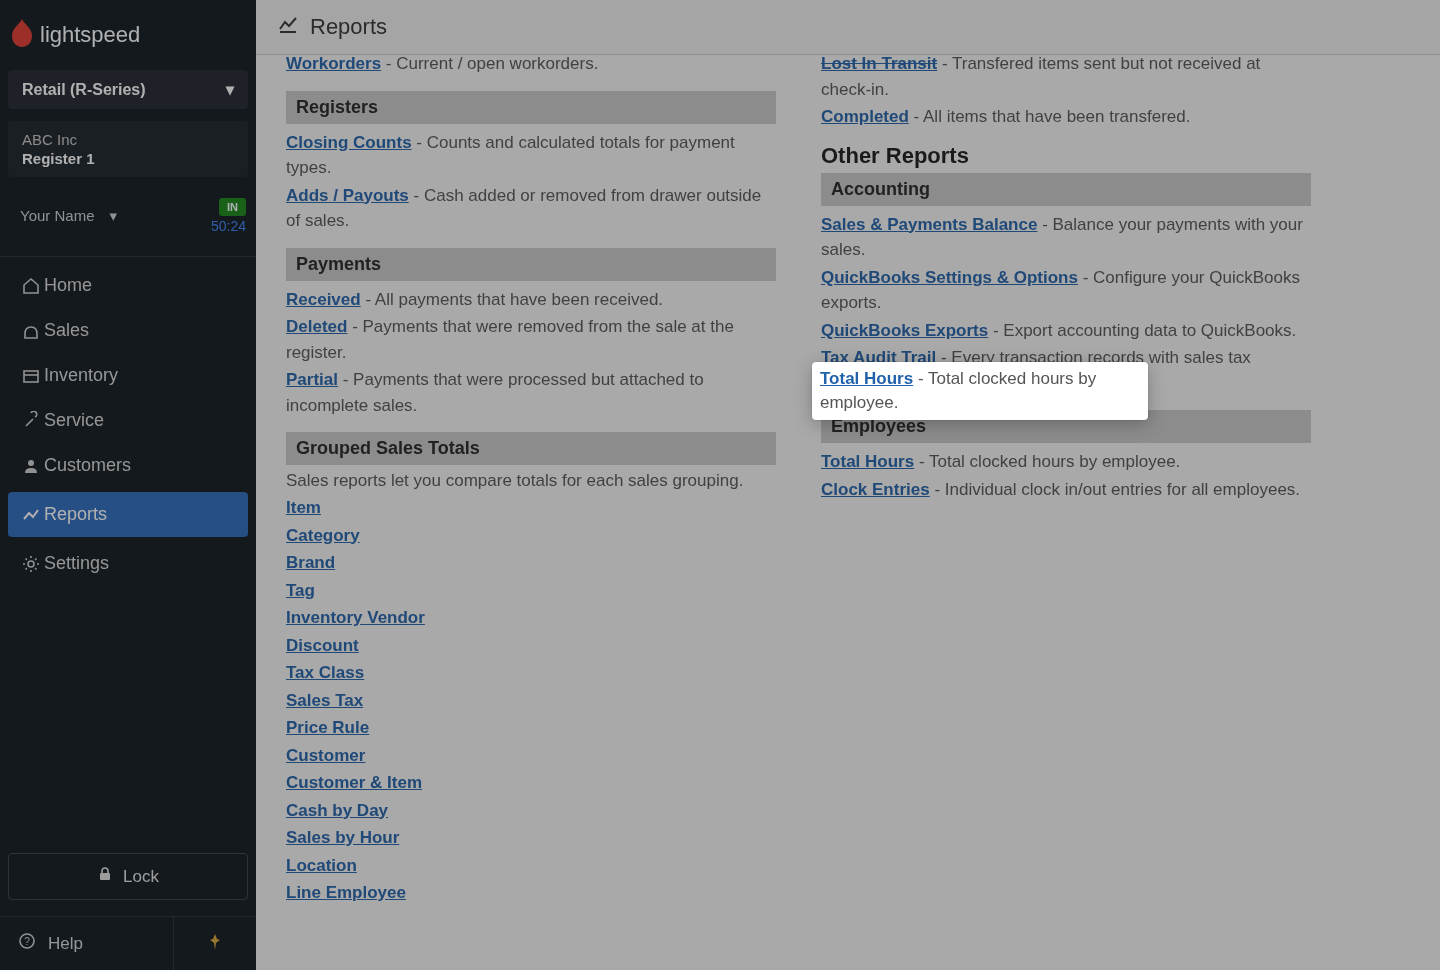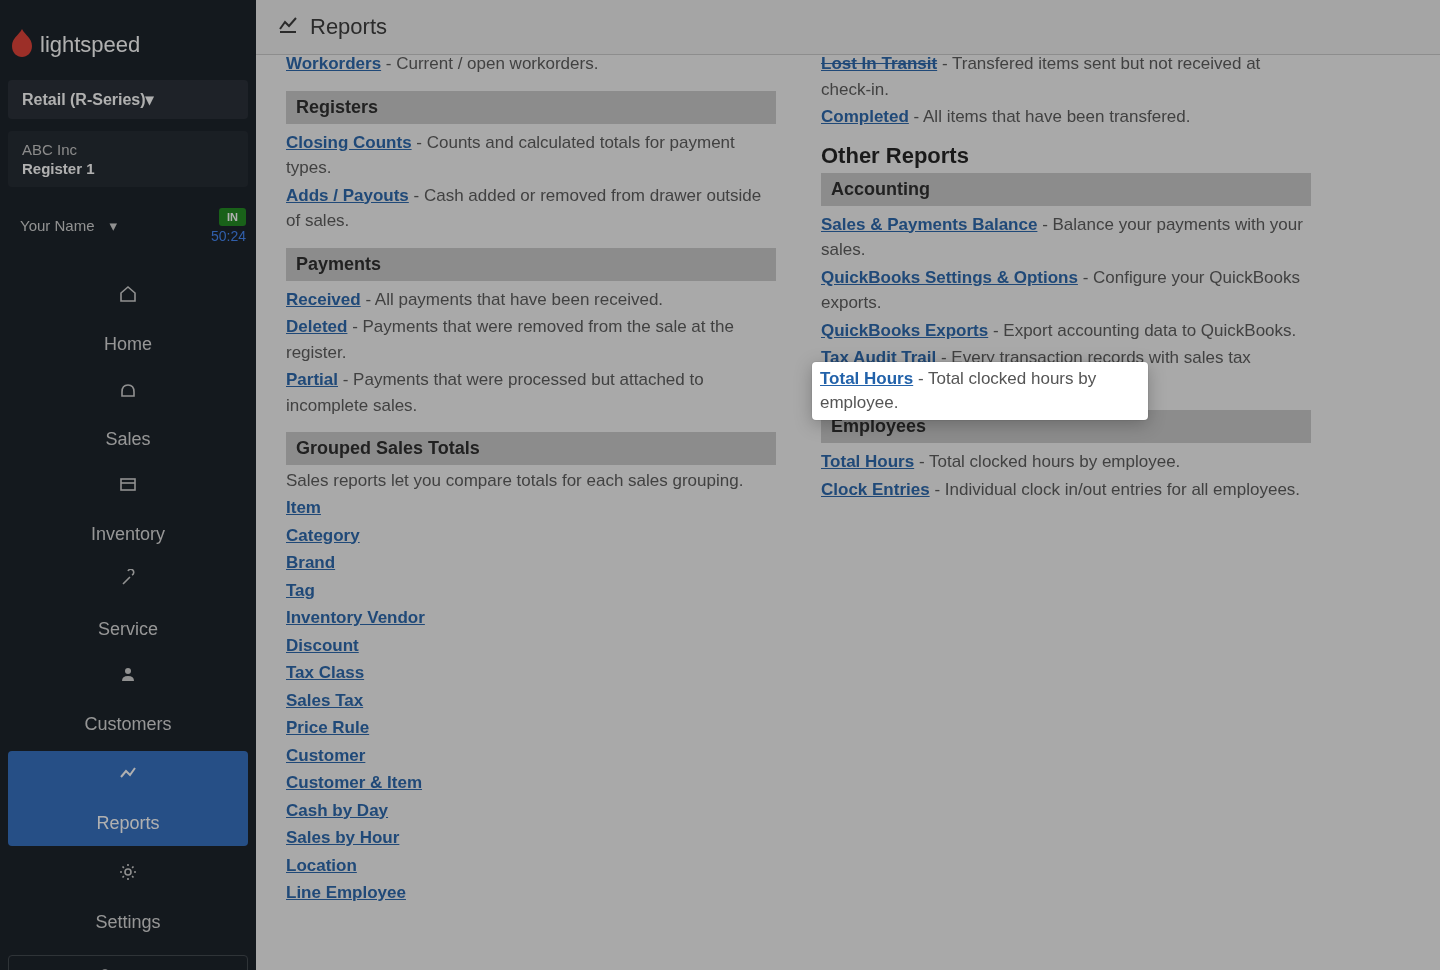--- a/index.html
+++ b/index.html
@@ -20,36 +20,36 @@
   width: 256px;
   height: 970px;
   background: #101820;
   color: #d8d8d8;
   display: flex;
   flex-direction: column;
 }
 .logo-row {
   display: flex;
   align-items: center;
-  padding: 28px 10px 6px 10px;
+  padding: 18px 10px 6px 10px;
   gap: 6px;
 }
 .logo-row svg { flex-shrink: 0; }
 .logo-text {
   color: #fff;
   font-size: 22px;
   font-weight: 500;
 }
 .product-select {
   margin: 12px 8px 6px 8px;
   background: #1f262e;
   border-radius: 4px;
   padding: 10px 14px;
   display: flex;
-  justify-content: flex-start;
+  justify-content: space-between;
   align-items: center;
   color: #fff;
   font-size: 16px;
   font-weight: 600;
 }
 .location-box {
   margin: 6px 8px 0 8px;
   background: #1a2128;
   border-radius: 4px;
   padding: 10px 14px;
@@ -73,39 +73,38 @@
   padding: 3px 8px;
   border-radius: 3px;
   display: inline-block;
 }
 .timer { color: #3b82f6; font-size: 14px; margin-top: 2px; }
 .divider { height:1px; background:#2a3138; margin: 12px 0 6px 0; }
 .nav { flex: 0 0 auto; }
 .nav-item {
   display: flex;
   align-items: center;
-  gap: 30px;
+  gap: 2px;
   padding: 12px 20px;
   font-size: 18px;
   color: #d8d8d8;
   cursor: pointer;
-  flex-direction: column;
 }
 .nav-item.active {
   background: #2b6abf;
   color: #fff;
   border-radius: 4px;
   margin: 4px 8px;
   padding: 12px 12px;
 }
 .nav-item .icon { width: 22px; display:inline-flex; justify-content:center; }
 .spacer { flex: 1; }
 .nav-bottom .nav-item { font-size: 17px; }
 .lock-btn {
-  margin: 10px 8px;
+  margin: 16px 8px;
   border: 1px solid #3a4148;
   border-radius: 4px;
   padding: 12px;
   display: flex;
   justify-content: center;
   align-items: center;
   gap: 10px;
   color: #e0e0e0;
   font-size: 17px;
   cursor: pointer;

